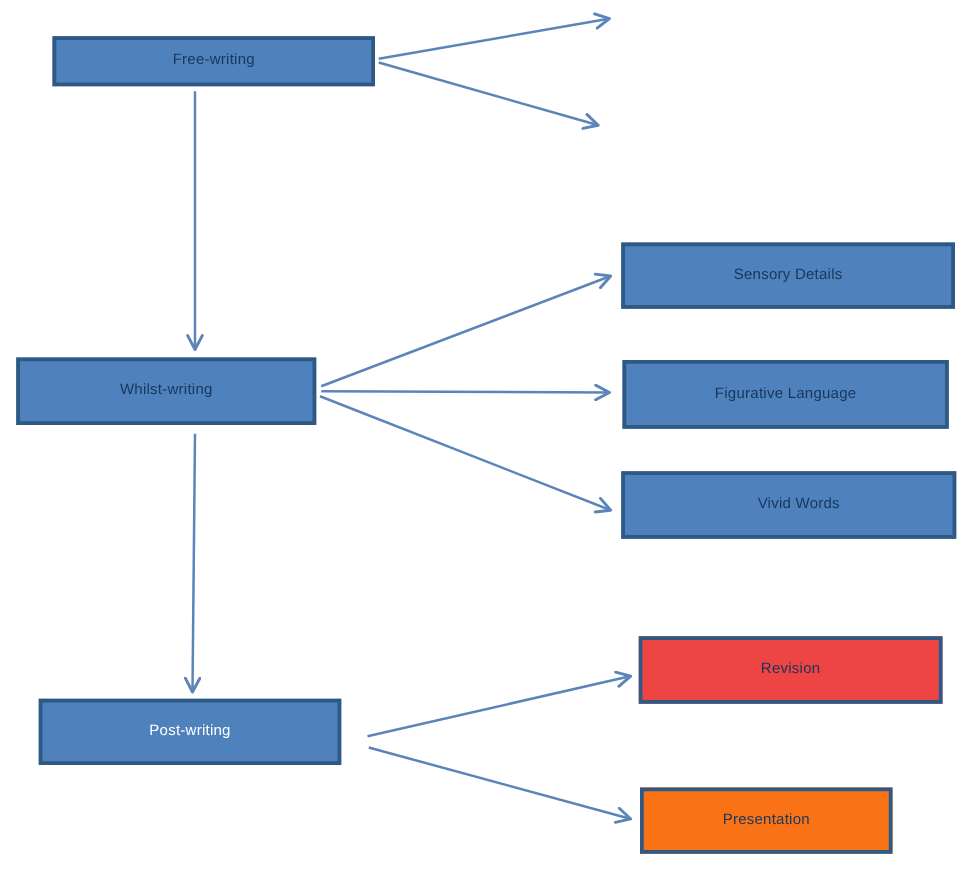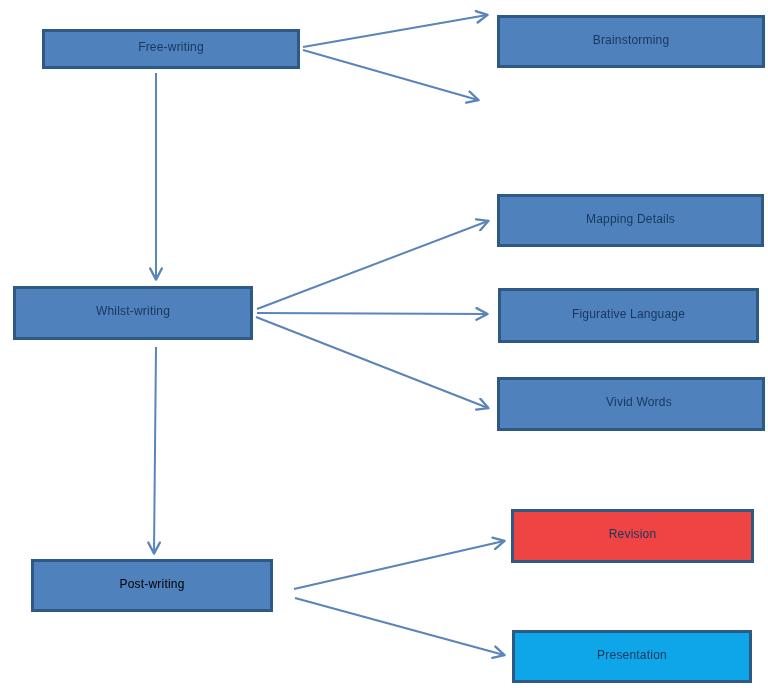--- a/index.html
+++ b/index.html
@@ -62,38 +62,35 @@
         <line x1="257" y1="313" x2="487" y2="314" stroke="#5b84b8" stroke-width="2" marker-end="url(#arrowhead)"></line>
         <line x1="256" y1="317" x2="488" y2="408" stroke="#5b84b8" stroke-width="2" marker-end="url(#arrowhead)"></line>
         <line x1="294" y1="589" x2="504" y2="541" stroke="#5b84b8" stroke-width="2" marker-end="url(#arrowhead)"></line>
         <line x1="295" y1="598" x2="504" y2="655" stroke="#5b84b8" stroke-width="2" marker-end="url(#arrowhead)"></line>
       </g>
   </svg>
 
   <div class="node" style="left: 42px; top: 29px; width: 258px; height: 40px; background: rgb(79, 129, 189); border-color: rgb(46, 89, 132);">
     <span style="color: rgb(23, 55, 93);">Free-writing</span>
   </div>
-  <div class="node" style="left: 497px; top: 15px; width: 268px; height: 53px; background: rgb(79, 129, 189); border-color: rgb(46, 89, 132);">
-    <span style="color: rgb(23, 55, 93);">Brainstorming</span>
-  </div>
   <div class="node" style="left: 497px; top: 194px; width: 267px; height: 53px; background: rgb(79, 129, 189); border-color: rgb(46, 89, 132);">
-    <span style="color: rgb(23, 55, 93);">Mapping Details</span>
+    <span style="color: rgb(23, 55, 93);">Sensory Details</span>
   </div>
   <div class="node" style="left: 13px; top: 286px; width: 240px; height: 54px; background: rgb(79, 129, 189); border-color: rgb(46, 89, 132);">
     <span style="color: rgb(23, 55, 93);">Whilst-writing</span>
   </div>
   <div class="node" style="left: 498px; top: 288px; width: 261px; height: 55px; background: rgb(79, 129, 189); border-color: rgb(46, 89, 132);">
     <span style="color: rgb(23, 55, 93);">Figurative Language</span>
   </div>
   <div class="node" style="left: 497px; top: 377px; width: 268px; height: 54px; background: rgb(79, 129, 189); border-color: rgb(46, 89, 132);">
     <span style="color: rgb(23, 55, 93); margin-left: 16px;">Vivid Words</span>
   </div>
   <div class="node" style="left: 31px; top: 559px; width: 242px; height: 53px; background: rgb(79, 129, 189); border-color: rgb(46, 89, 132);">
-    <span style="color: #000000;">Post-writing</span>
+    <span style="color: #ffffff;">Post-writing</span>
   </div>
   <div class="node" style="left: 511px; top: 509px; width: 243px; height: 54px; background: #ef4444; border-color: rgb(46, 89, 132);">
     <span style="color: rgb(23, 55, 93);">Revision</span>
   </div>
-  <div class="node" style="left: 512px; top: 630px; width: 240px; height: 53px; background: #0ea5e9; border-color: rgb(46, 89, 132);">
+  <div class="node" style="left: 512px; top: 630px; width: 202px; height: 53px; background: #f97316; border-color: rgb(46, 89, 132);">
     <span style="color: rgb(23, 55, 93);">Presentation</span>
   </div>
 
 </div>
 
 </body></html>

